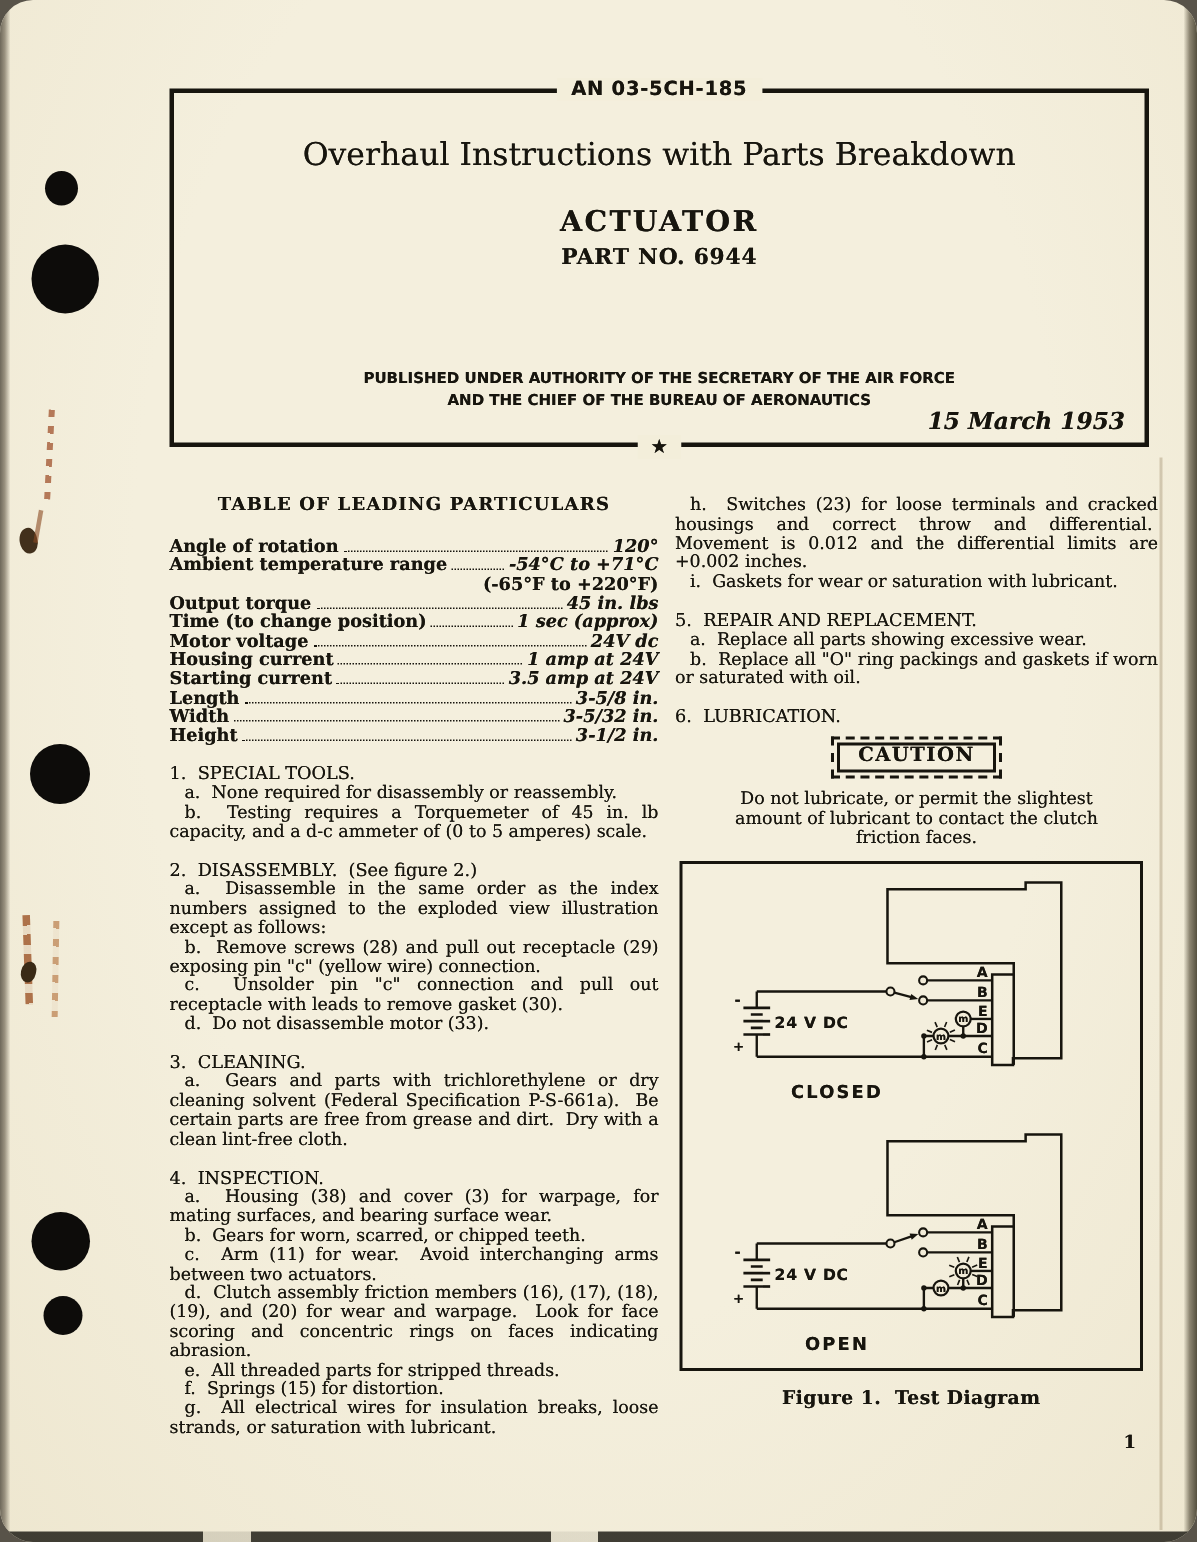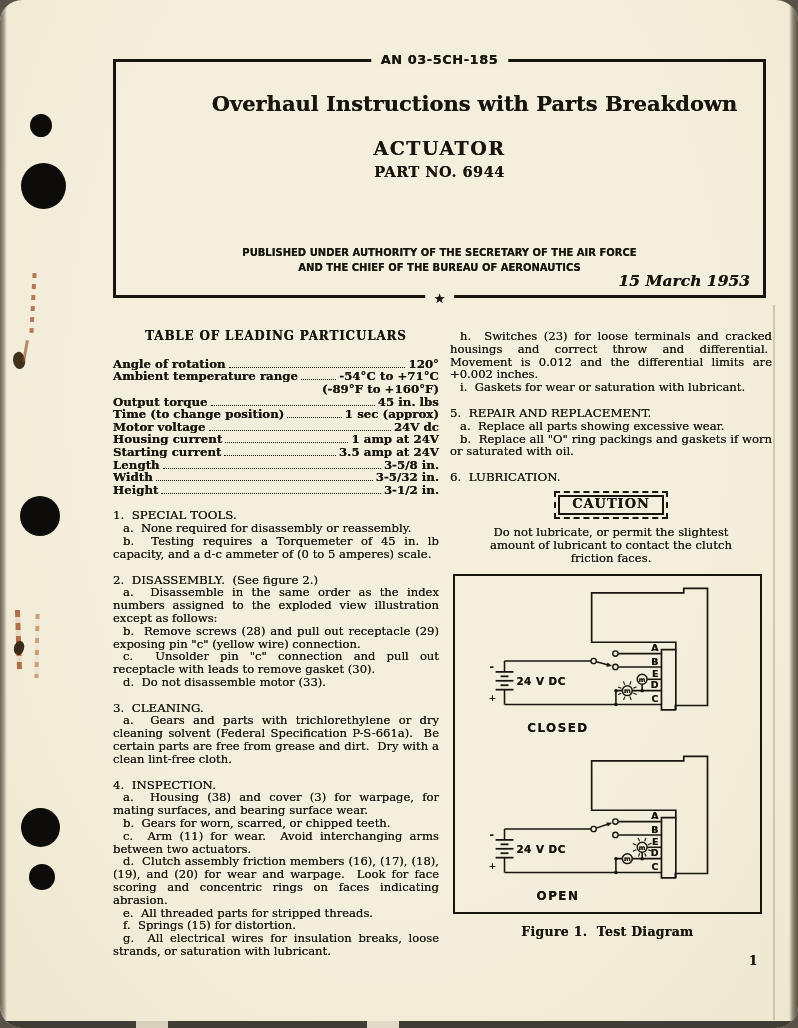--- a/index.html
+++ b/index.html
@@ -32,40 +32,40 @@
   .stain-b2{left:35px;top:614px;width:4px;height:64px;opacity:.6;transform:rotate(1deg);
     background:repeating-linear-gradient(to bottom,#b06a33 0 5px,rgba(176,106,51,.1) 5px 12px);}
   .stain-b3{left:14px;top:641px;width:10px;height:14px;background:#3a2a16;border-radius:55% 45% 50% 50%;transform:rotate(12deg);}
   
   #header-box{position:absolute;left:113px;top:59px;width:653px;height:239px;
     border:3px solid #17150e;box-sizing:border-box;}
   .hdr-doc-number{position:absolute;top:-10px;left:50%;transform:translateX(-50%);
     background:#f3eeda;padding:0 10px;font-family:"DejaVu Sans",sans-serif;
     font-weight:bold;font-size:13px;letter-spacing:.5px;white-space:nowrap;}
   .hdr-title{position:absolute;top:29px;width:100%;text-align:center;
-    font-weight:bold;font-size:21px;padding-left:35px;}
+    font-weight:normal;font-size:21px;}
   .hdr-subject{position:absolute;top:75px;width:100%;text-align:center;
     font-weight:bold;font-size:19px;letter-spacing:1.5px;}
   .hdr-partno{position:absolute;top:101px;width:100%;text-align:center;
     font-weight:bold;font-size:14.5px;letter-spacing:.5px;}
   .hdr-mfr{position:absolute;top:123px;width:100%;text-align:center;font-size:11.5px;}
   .hdr-auth{position:absolute;top:184px;width:100%;text-align:center;
     font-family:"DejaVu Sans",sans-serif;font-weight:bold;font-size:10px;line-height:14.5px;}
   .hdr-date{position:absolute;top:209px;right:13px;font-style:italic;font-size:15.5px;font-weight:bold;}
   .hdr-star{position:absolute;bottom:-11px;left:50%;transform:translateX(-50%);
     background:#f3eeda;padding:0 9px;font-size:13px;}
   
   #col-left{position:absolute;left:113px;top:328px;width:326px;font-size:11.6px;line-height:12.8px;}
   #col-right{position:absolute;left:450px;top:330px;width:322px;font-size:11.6px;line-height:12.8px;}
   .lp-title{text-align:center;font-weight:bold;font-size:12px;letter-spacing:.8px;
     margin:2px 0 15px 0;}
   .lp-row{display:flex;align-items:baseline;height:12.6px;font-size:11.8px;font-weight:bold;}
   .lp-label{white-space:nowrap;}
   .lp-leader{flex:1;border-bottom:1.7px dotted #17150e;margin:0 3px 2px 3px;min-width:8px;}
-  .lp-value{white-space:nowrap;}
+  .lp-value{white-space:nowrap;font-style:italic;}
   .lp-row2{height:12.6px;text-align:right;font-size:11.8px;font-weight:bold;}
   .section{margin-top:13px;}
   .sec-heading{font-size:11.8px;margin:0 0 0 0;}
   #col-left p, #col-right p{margin:0;text-indent:10px;text-align:justify;}
   
   .caution-wrap{text-align:center;margin-top:11px;}
   .caution-box{display:inline-block;border:2.5px solid #17150e;outline:2px dashed #17150e;
     outline-offset:2px;padding:1px 12px 2px 12px;font-weight:bold;font-size:13px;letter-spacing:1px;}
   .caution-text{width:282px;margin:11px auto 0 auto;text-align:center;line-height:13px;}
   
@@ -116,21 +116,21 @@
         <div class="lp-row">
           <span class="lp-label">Angle of rotation</span>
           <span class="lp-leader"></span>
           <span class="lp-value">120°</span>
         </div>
         <div class="lp-row">
           <span class="lp-label">Ambient temperature range</span>
           <span class="lp-leader"></span>
           <span class="lp-value">-54°C to +71°C</span>
         </div>
-        <div class="lp-row2">(-89°F to +160°F)</div>
+        <div class="lp-row2">(-65°F to +220°F)</div>
         <div class="lp-row">
           <span class="lp-label">Output torque</span>
           <span class="lp-leader"></span>
           <span class="lp-value">45 in. lbs</span>
         </div>
         <div class="lp-row">
           <span class="lp-label">Time (to change position)</span>
           <span class="lp-leader"></span>
           <span class="lp-value">1 sec (approx)</span>
         </div>

